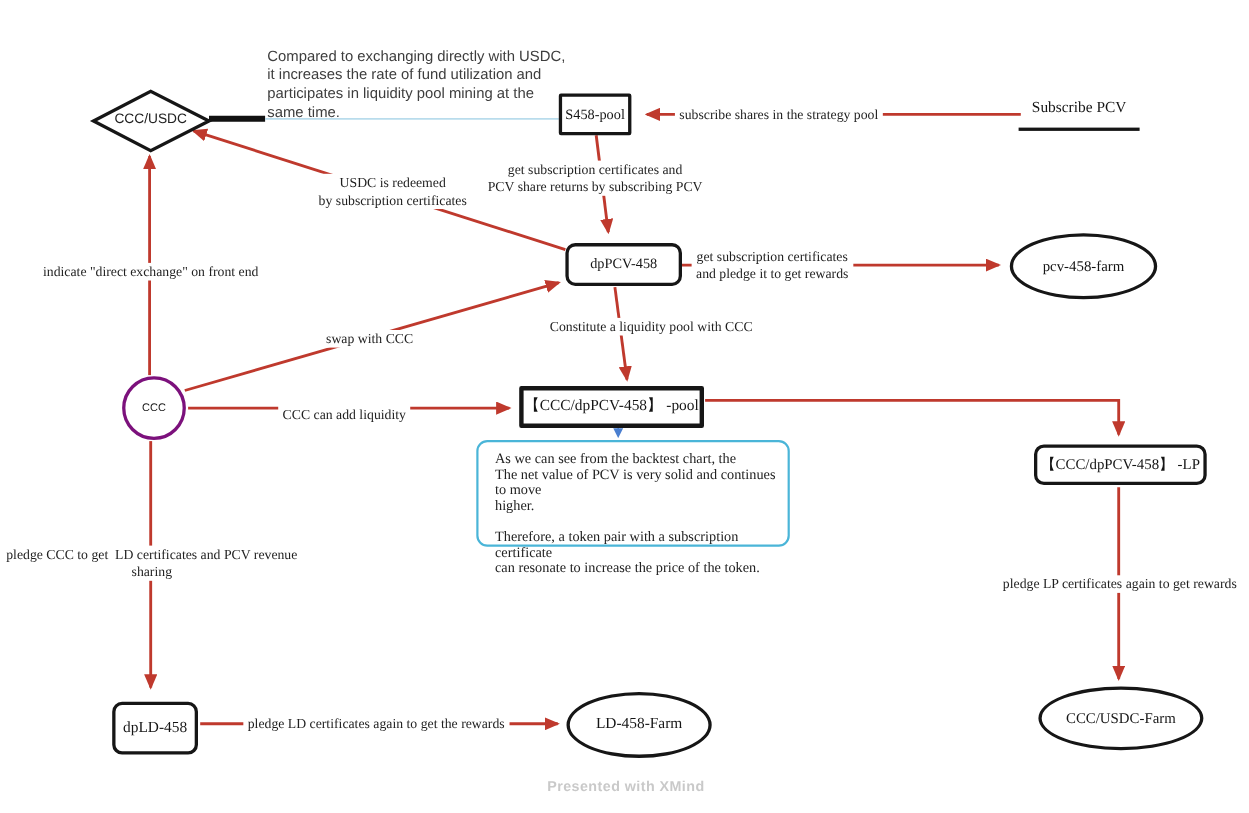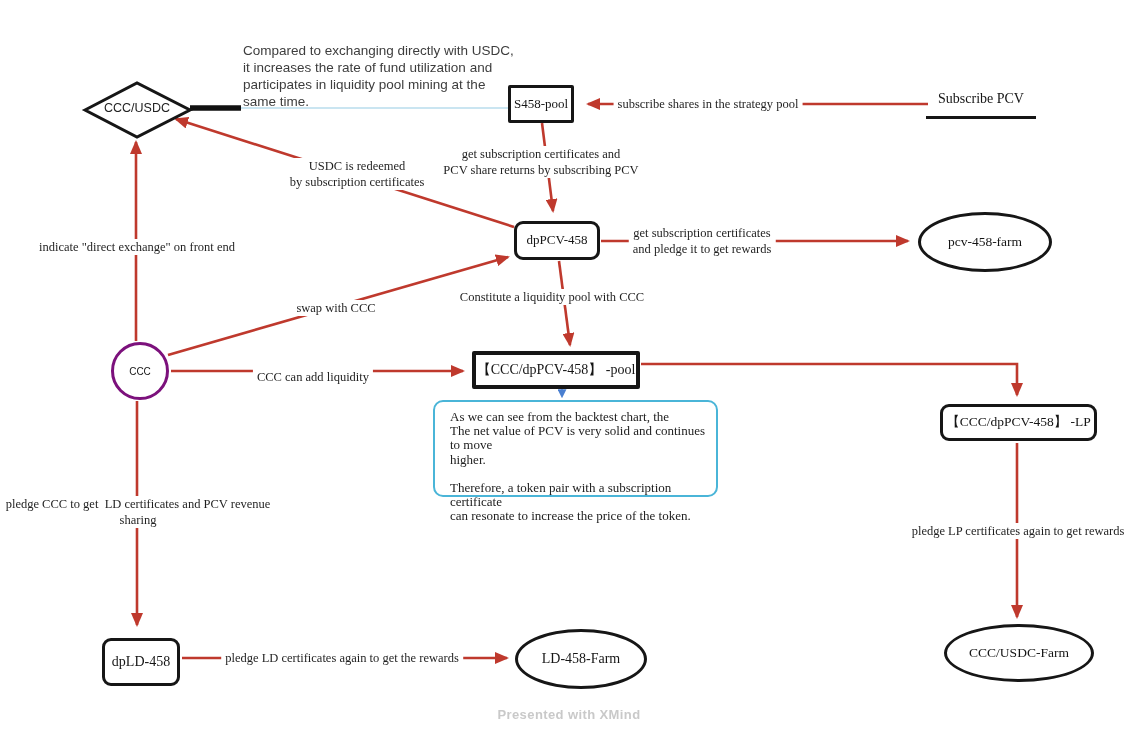--- a/index.html
+++ b/index.html
@@ -65,21 +65,21 @@
 
     <polygon points="85,110 137,83 190,110 137,137" fill="#ffffff" stroke="#161616" stroke-width="3"></polygon>
   </svg>
 
   <div class="diamond-label" style="left:99px;top:101px;width:76px;text-align:center;">CCC/USDC</div>
 
   <div class="node rect" style="left:508px;top:85px;width:66px;height:38px;">S458-pool</div>
 
   <div class="underline-node" style="left:926px;top:91px;width:110px;height:28px;">Subscribe PCV</div>
 
-  <div class="node round" style="left:514px;top:221px;width:86px;height:39px;">dpPCV-458</div>
+  <div class="node round" style="left:514px;top:221px;width:106px;height:39px;">dpPCV-458</div>
 
   <div class="node ellipse" style="left:918px;top:212px;width:134px;height:60px;font-size:13.5px;">pcv-458-farm</div>
 
   <div class="node circle" style="left:111px;top:342px;width:58px;height:58px;">CCC</div>
 
   <div class="node rect" style="left:472px;top:351px;width:168px;height:38px;border-width:4px;font-size:14px;">【CCC/dpPCV-458】 -pool</div>
 
   <div class="node round" style="left:940px;top:404px;width:157px;height:37px;font-size:13.5px;">【CCC/dpPCV-458】 -LP</div>
 
   <div class="node ellipse" style="left:944px;top:624px;width:150px;height:58px;font-size:13.5px;">CCC/USDC-Farm</div>
@@ -104,21 +104,21 @@
 
   <div class="edge-label" style="left:541px;top:162px;">get subscription certificates and
 PCV share returns by subscribing PCV</div>
 
   <div class="edge-label" style="left:702px;top:241px;">get subscription certificates
 and pledge it to get rewards</div>
 
   <div class="edge-label" style="left:357px;top:174px;">USDC is redeemed
 by subscription certificates</div>
 
-  <div class="edge-label" style="left:552px;top:297px;">Constitute a liquidity pool with CCC</div>
+  <div class="edge-label" style="left:592px;top:297px;">Constitute a liquidity pool with CCC</div>
 
   <div class="edge-label" style="left:137px;top:247px;">indicate "direct exchange" on front end</div>
 
   <div class="edge-label" style="left:336px;top:308px;">swap with CCC</div>
 
   <div class="edge-label" style="left:313px;top:377px;">CCC can add liquidity</div>
 
 
   <div class="edge-label" style="left:1018px;top:531px;">pledge LP certificates again to get rewards</div>
 

